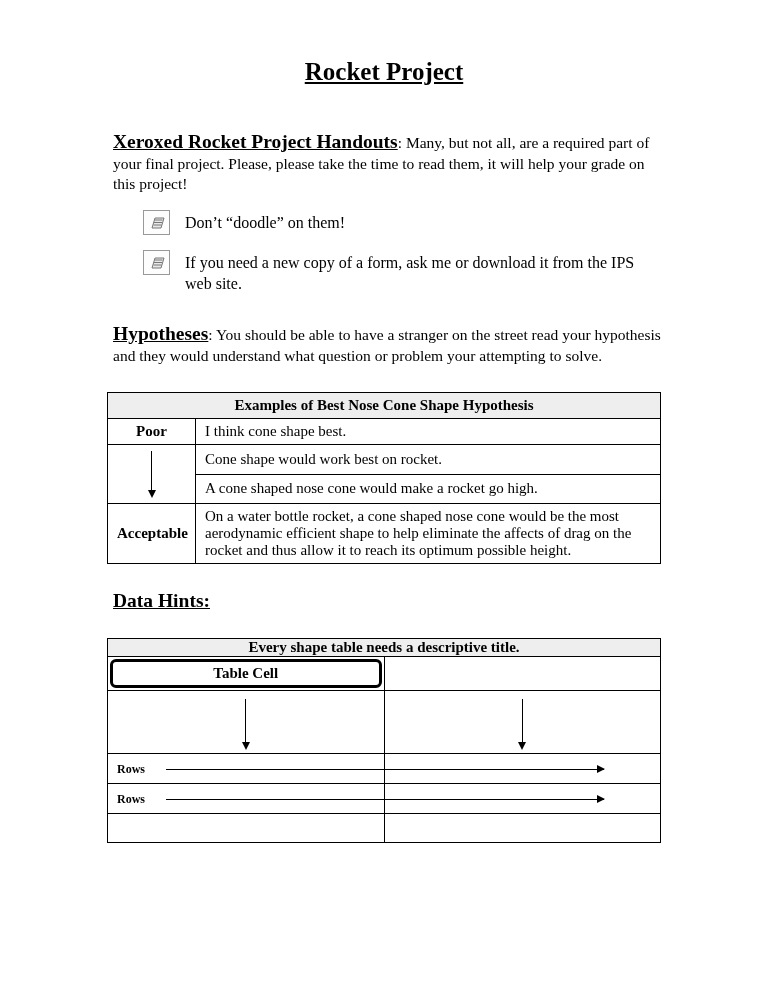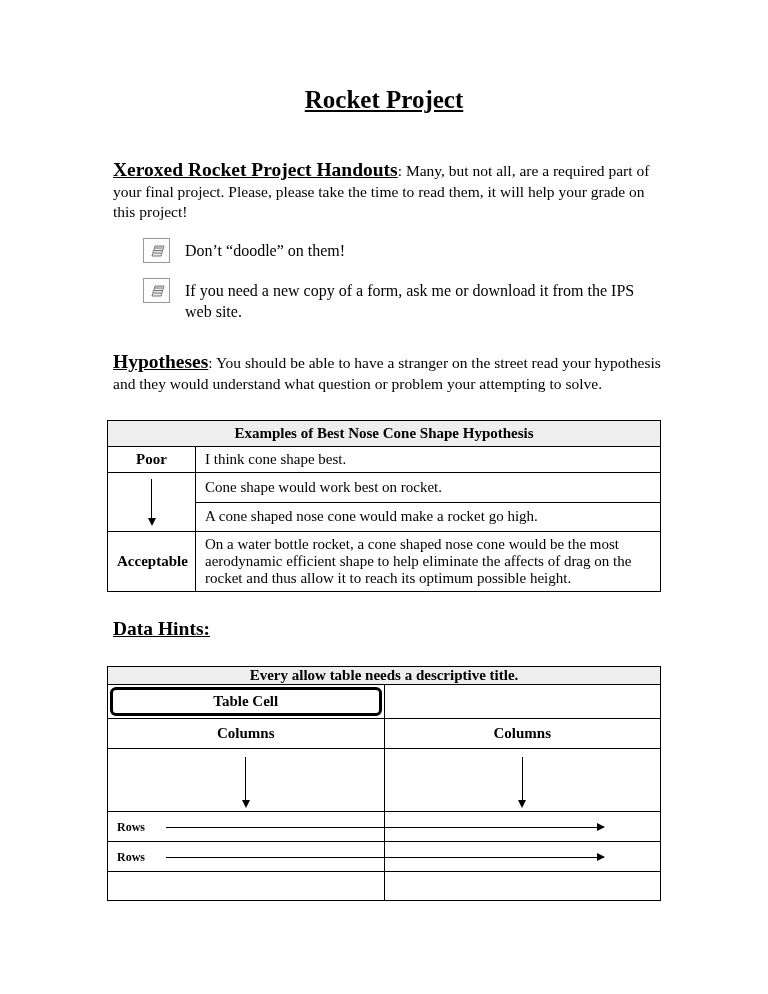--- a/index.html
+++ b/index.html
@@ -7,21 +7,21 @@
   body {
     width: 768px;
     background: #ffffff;
     font-family: "Liberation Serif", "DejaVu Serif", serif;
     color: #000;
   }
   .page {
     width: 768px;
     min-height: 994px;
     background: #fff;
-    padding: 84px 107px 40px 107px;
+    padding: 56px 107px 40px 107px;
   }
 
   
   .doc-title { text-align: center; font-weight: bold; font-size: 25px; line-height: 1.3; }
   .title-line { text-decoration: underline; }
 
   
   .para { font-size: 15.5px; line-height: 1.3; margin: 0 0 0 6px; }
   .para.first { margin-top: 40px; }
   .heading-inline { font-size: 19.5px; font-weight: bold; text-decoration: underline; }
@@ -143,31 +143,27 @@
 
   <div class="dt-heading">Data Hints:</div>
 
   <table class="data-table">
     <colgroup>
         <col style="width:50%">
         <col style="width:50%">
       </colgroup>
     <tbody>
         <tr>
-      <td colspan="2" class="dt-title">Every allow table needs a descriptive title.</td>
+      <td colspan="2" class="dt-title">Every shape table needs a descriptive title.</td>
     </tr>
     <tr class="cell-row">
       <td>
         <div class="thick-box">Table Cell</div>
       </td>
       <td></td>
-    </tr>
-    <tr>
-      <td class="cols-cell">Columns</td>
-      <td class="cols-cell">Columns</td>
     </tr>
     <tr class="arrow-row">
       <td>
         <div class="down-arrow da2"></div>
       </td>
       <td>
         <div class="down-arrow da2"></div>
       </td>
     </tr>
     <tr>

